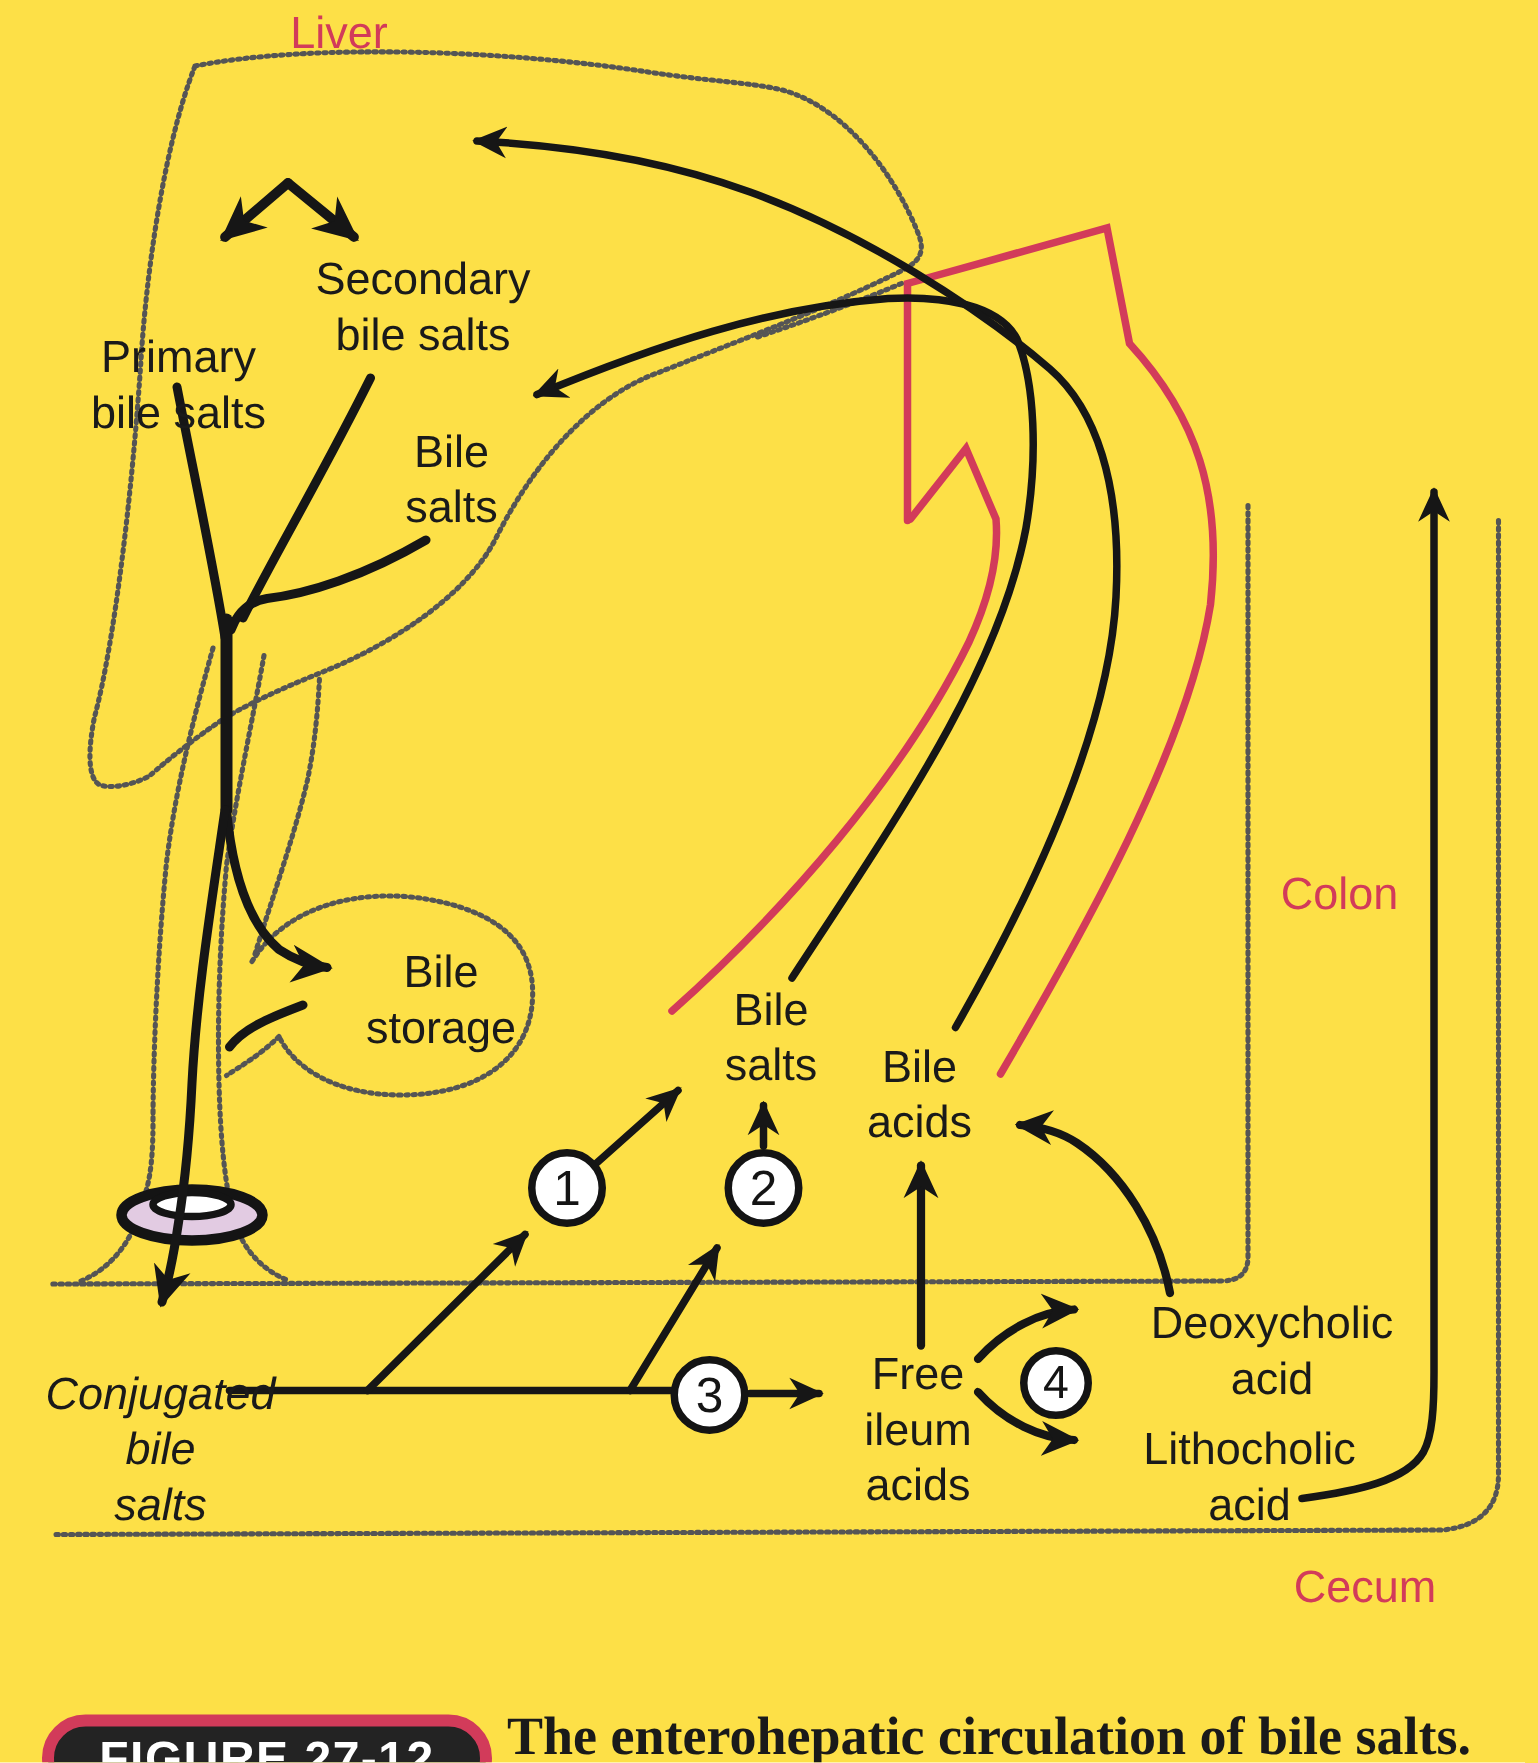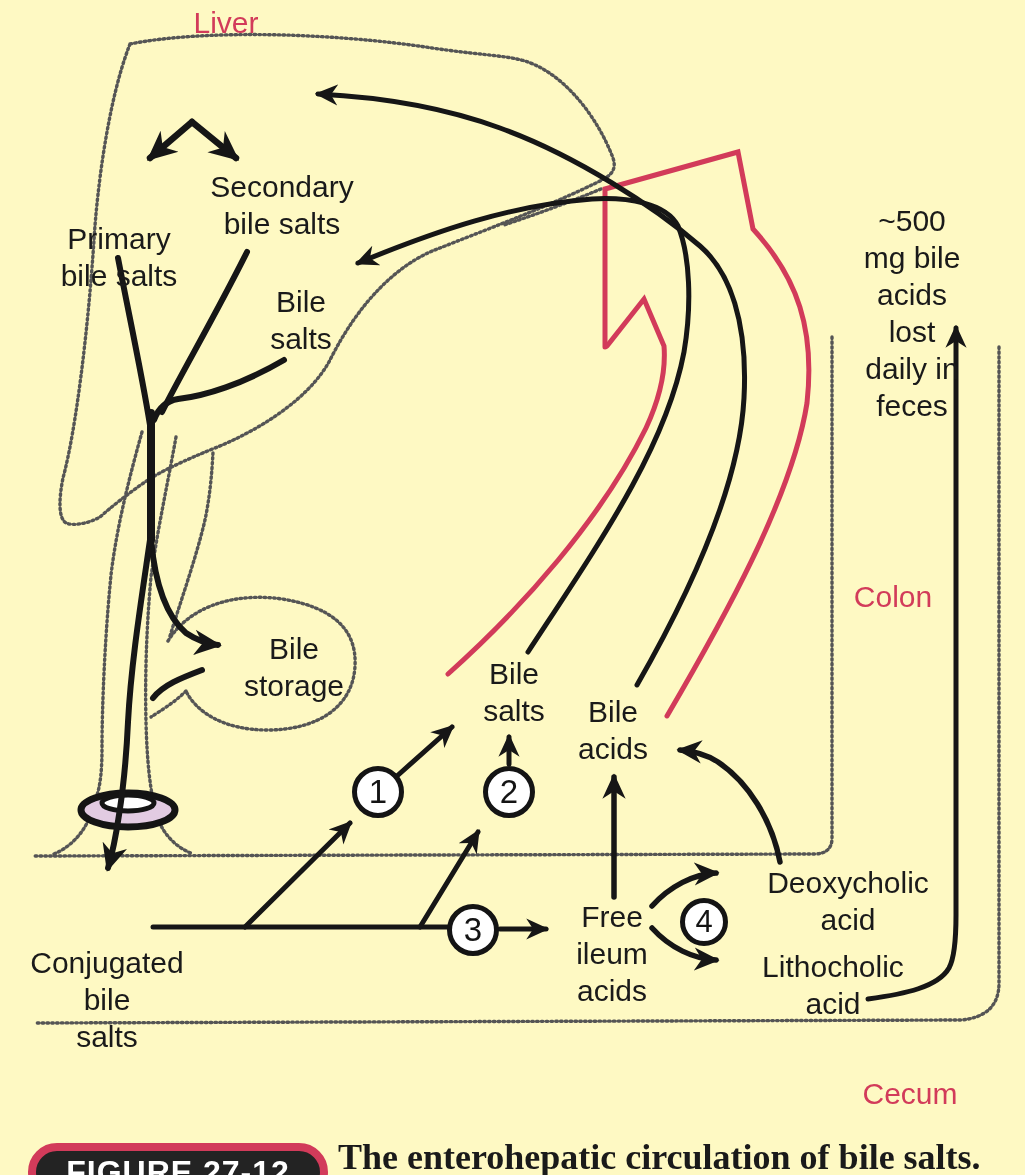--- a/index.html
+++ b/index.html
@@ -1,18 +1,18 @@
 <!DOCTYPE html>
 <html><head>
 <meta charset="utf-8">
 <style>
   html,body{margin:0;padding:0;background:#ffffff;}
   #stage{
     position:relative;width:1025px;height:1175px;overflow:hidden;
-    background:#fef9c3;font-family:"Liberation Sans","DejaVu Sans",sans-serif;
+    background:#fde047;font-family:"Liberation Sans","DejaVu Sans",sans-serif;
   }
   #stage svg{position:absolute;left:0;top:0;}
   .lbl{
     position:absolute;transform:translateX(-50%);
     text-align:center;white-space:pre-line;color:#1a1a1a;
     font-size:30px;line-height:37px;letter-spacing:0px;
   }
   .red{color:#d23b5a;}
   .circ{
     position:absolute;box-sizing:border-box;width:52px;height:52px;
@@ -113,41 +113,38 @@
     </g>
   </svg>
 
   <div class="lbl red" style="left:226px;top:4px;">Liver</div>
   <div class="lbl" style="left:119px;top:176px;margin-top:44px;">Primary
 bile salts</div>
   <div class="lbl" style="left:282px;top:168px;">Secondary
 bile salts</div>
   <div class="lbl" style="left:301px;top:283px;">Bile
 salts</div>
-  <div class="lbl" style="left:912px;top:202px;">~500 mg bile
-acids lost
-daily in feces</div>
   <div class="lbl" style="left:294px;top:630px;">Bile
 storage</div>
   <div class="lbl red" style="left:893px;top:578px;text-align:center;">Colon</div>
   <div class="lbl" style="left:514px;top:655px;">Bile
 salts</div>
   <div class="lbl" style="left:613px;top:693px;">Bile
 acids</div>
-  <div class="lbl" style="left:107px;top:944px;">Conjugated
+  <div class="lbl" style="left:107px;top:911px;font-style:italic;">Conjugated
 bile
 salts</div>
   <div class="lbl" style="left:612px;top:898px;">Free
 ileum
 acids</div>
   <div class="lbl" style="left:848px;top:864px;">Deoxycholic
 acid</div>
   <div class="lbl" style="left:833px;top:948px;">Lithocholic
 acid</div>
-  <div class="lbl red" style="left:910px;top:1040px;margin-top:35px;">Cecum</div>
+  <div class="lbl red" style="left:910px;top:1040px;">Cecum</div>
 
   <div class="circ" style="left:378px;top:792px;">1</div>
   <div class="circ" style="left:509px;top:792px;">2</div>
   <div class="circ" style="left:473px;top:930px;">3</div>
   <div class="circ" style="left:704px;top:922px;width:48px;height:48px;font-size:31px;">4</div>
 
   <div id="figure-badge">FIGURE 27-12</div>
   <div id="caption">The enterohepatic circulation of bile salts.</div>
 
 </div>

